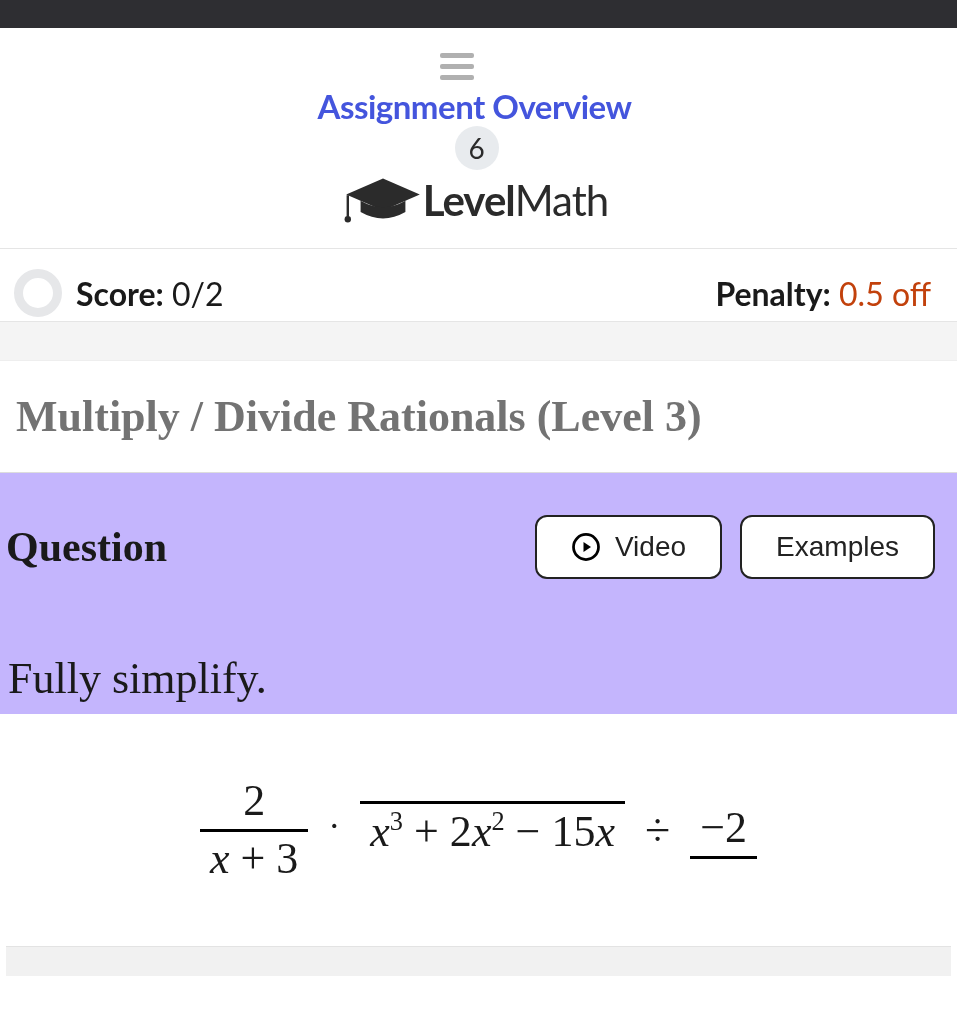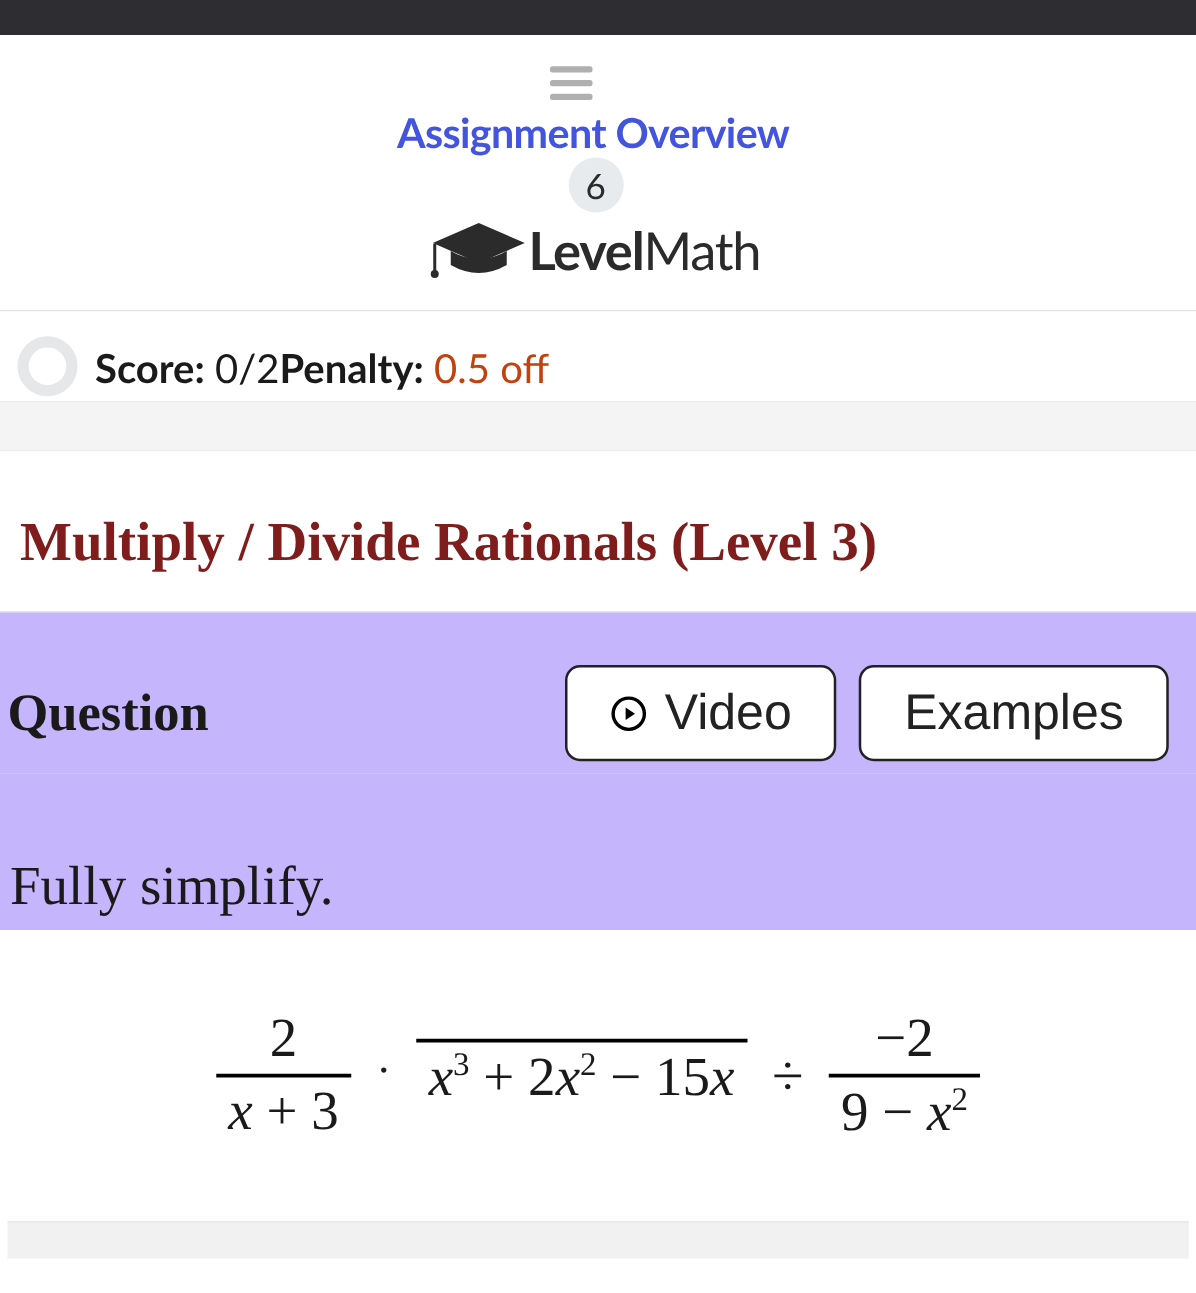--- a/index.html
+++ b/index.html
@@ -7,32 +7,32 @@
   .topbar { height: 28px; background: #2e2e32; }
   .header { display: flex; align-items: center; padding: 18px 22px 18px 14px; border-bottom: 1px solid #e5e5e5; flex-direction: column; }
   .hamburger { width: 40px; height: 40px; display: flex; flex-direction: column; justify-content: center; gap: 6px; cursor: pointer; margin-right: 30px; }
   .hamburger span { display: block; height: 5px; width: 34px; background: #b0b0b0; border-radius: 2px; }
   .overview-link { color: #4455dd; font-weight: 700; font-size: 33px; letter-spacing: -0.5px; }
   .badge { display: inline-flex; align-items: center; justify-content: center; background: #e8ebee; color: #2b2b2b; border-radius: 50%; width: 44px; height: 44px; font-size: 28px; margin-left: 14px; margin-right: 10px; }
   .logo-wrap { display: flex; align-items: center; margin-left: 2px; }
   .logo-cap { width: 80px; height: 60px; }
   .logo-text { font-size: 42px; font-weight: 400; color: #2b2b2b; letter-spacing: -1px; }
   .logo-text b { font-weight: 700; }
-  .scorebar { display: flex; align-items: center; padding: 20px 26px 4px 14px; border-bottom: 1px solid #e5e5e5; font-size: 32px; }
+  .scorebar { display: flex; align-items: center; justify-content: space-between; padding: 20px 26px 4px 14px; border-bottom: 1px solid #e5e5e5; font-size: 32px; }
   .score-left { display: flex; align-items: center; gap: 14px; }
   .ring { width: 48px; height: 48px; border-radius: 50%; border: 9px solid #e6e7e9; }
   .score-left b, .penalty b { font-weight: 700; }
   .penalty-val { color: #c2410c; }
   .graywrap { background: #f4f4f4; padding-top: 38px; }
   .titlebar { background: #fff; padding: 30px 20px 30px 16px; border-top: 1px solid #eee; border-bottom: 1px solid #ddd; }
-  .titlebar h1 { font-family: Georgia, "Times New Roman", serif; font-weight: 700; font-size: 44px; color: #7f1d1d; margin-top: 17px; }
+  .titlebar h1 { font-family: Georgia, "Times New Roman", serif; font-weight: 700; font-size: 44px; color: #737373; }
   .qrow { display: flex; align-items: center; justify-content: space-between; padding: 42px 22px 10px 6px; background:#c4b5fd; }
   .qlabel { font-family: Georgia, "Times New Roman", serif; font-weight: 700; font-size: 42px; }
   .btns { display: flex; gap: 18px; }
-  .btn { border: 2px solid #222; border-radius: 12px; background: #fff; font-size: 40px; padding: 14px 34px; display: inline-flex; align-items: center; gap: 14px; cursor: pointer; color:#222; }
+  .btn { border: 2px solid #222; border-radius: 12px; background: #fff; font-size: 28px; padding: 14px 34px; display: inline-flex; align-items: center; gap: 14px; cursor: pointer; color:#222; }
   .btn svg { width: 30px; height: 30px; }
   .instr { font-family: Georgia, "Times New Roman", serif; font-size: 44px; padding: 64px 8px 10px 8px; background:#c4b5fd; }
   .mathrow { font-family: Georgia, "Times New Roman", serif; font-size: 44px; display: flex; align-items: center; justify-content: center; gap: 18px; padding: 60px 12px 60px 12px; background:#fff; white-space: nowrap; }
   .frac { display: inline-flex; flex-direction: column; align-items: center; font-style: italic; line-height: 1.15; }
   .frac .num, .frac .den { padding: 2px 10px; font-style: normal; }
   .frac .bar { width: 100%; border-top: 3px solid #000; }
   .op { font-size: 46px; padding: 0 2px; }
   .dot { font-size: 36px; position: relative; top: -4px; }
   sup { font-size: 0.6em; vertical-align: super; }
   .ital { font-style: italic; font-family: Georgia, serif; }
@@ -104,17 +104,16 @@
   </span>
   <span class="op dot">·</span>
   <span class="frac">
     <span class="bar"></span>
     <span class="den"><span class="ital">x</span><sup>3</sup> + 2<span class="ital">x</span><sup>2</sup> − 15<span class="ital">x</span></span>
   </span>
   <span class="op">÷</span>
   <span class="frac">
     <span class="num">−2</span>
     <span class="bar"></span>
-    <span class="den">9 − <span class="ital">x</span><sup>2</sup></span>
   </span>
 </div>
 
 <div class="footerbox"></div>
 
 </body></html>

